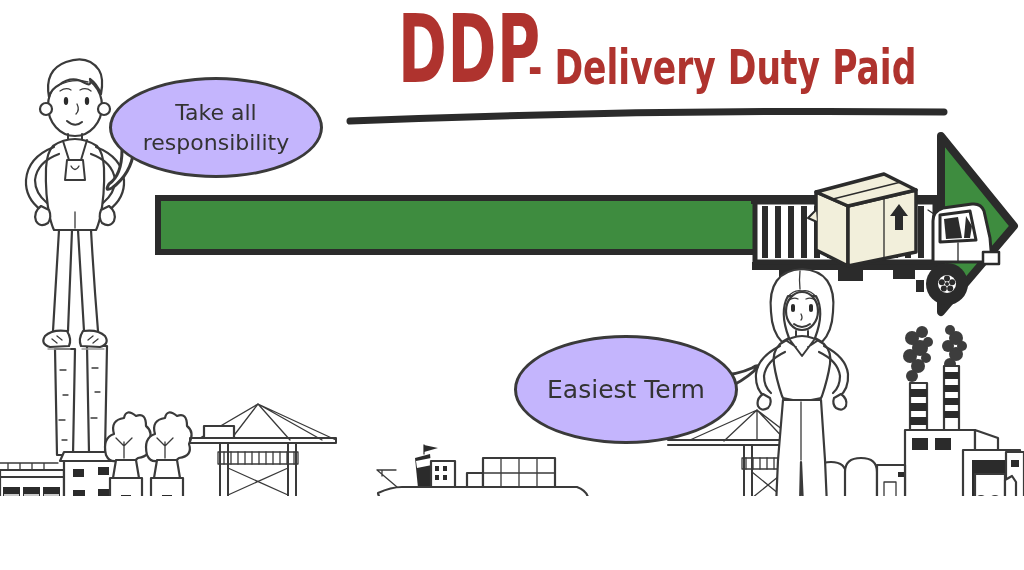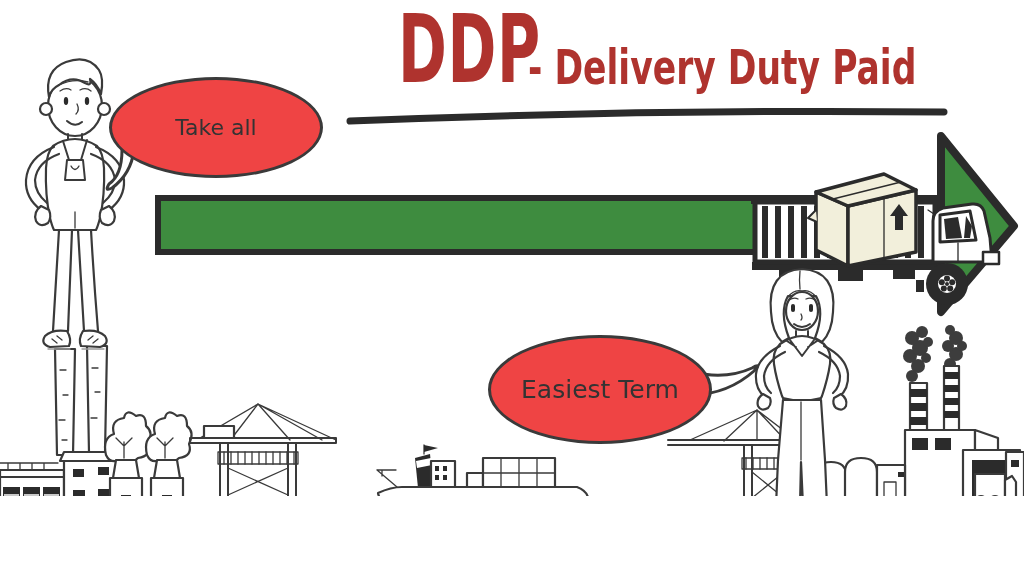--- a/index.html
+++ b/index.html
@@ -21,25 +21,25 @@
   .wht{stroke:#fff;stroke-width:1.5;fill:none;}
 
   
   .ttl{position:absolute;color:var(--title-red);font-weight:bold;z-index:6;white-space:nowrap;}
   #ddp{left:398px;top:2px;font-size:95px;line-height:1;letter-spacing:1px;
        transform:scaleX(0.62);transform-origin:0 0;}
   #subtitle{left:528px;top:43px;font-size:48px;line-height:1;
        transform:scaleX(0.72);transform-origin:0 0;}
 
   
-  .bubble{position:absolute;background:#ef4444;border:3.5px solid var(--ink);border-radius:50%;
+  .bubble{position:absolute;background:#c4b5fd;border:3.5px solid var(--ink);border-radius:50%;
           display:flex;flex-direction:column;align-items:center;justify-content:center;
           text-align:center;z-index:6;color:#333;}
   #b1{left:109px;top:77px;width:208px;height:95px;font-size:22px;}
-  #b2{left:488px;top:335px;width:218px;height:103px;font-size:25px;}
+  #b2{left:514px;top:335px;width:218px;height:103px;font-size:25px;}
   .bubble span{display:block;line-height:1.35;}
 </style>
 </head>
 <body>
 
 <div class="stage">
 
 <svg width="1024" height="570" viewBox="0 0 1024 570">
 
   <g>
@@ -305,18 +305,19 @@
 
   <path fill="#fff" stroke="var(--ink)" stroke-width="3" stroke-linejoin="round" d="M134 150 Q131 174 112 188 Q104 192 109 184 Q122 175 122 150 Z"></path>
   <path fill="#fff" stroke="var(--ink)" stroke-width="3" stroke-linejoin="round" d="M692 372 Q726 380 752 368 Q762 362 754 371 Q728 394 693 395 Z"></path>
 </svg>
 
 <div class="ttl" id="ddp">DDP</div>
 <div class="ttl" id="subtitle">- Delivery Duty Paid</div>
 
 <div class="bubble" id="b1">
   <span>Take all</span>
+  <span>responsibility</span>
 </div>
 <div class="bubble" id="b2">
   <span>Easiest Term</span>
 </div>
 
 </div>
 
 </body></html>

